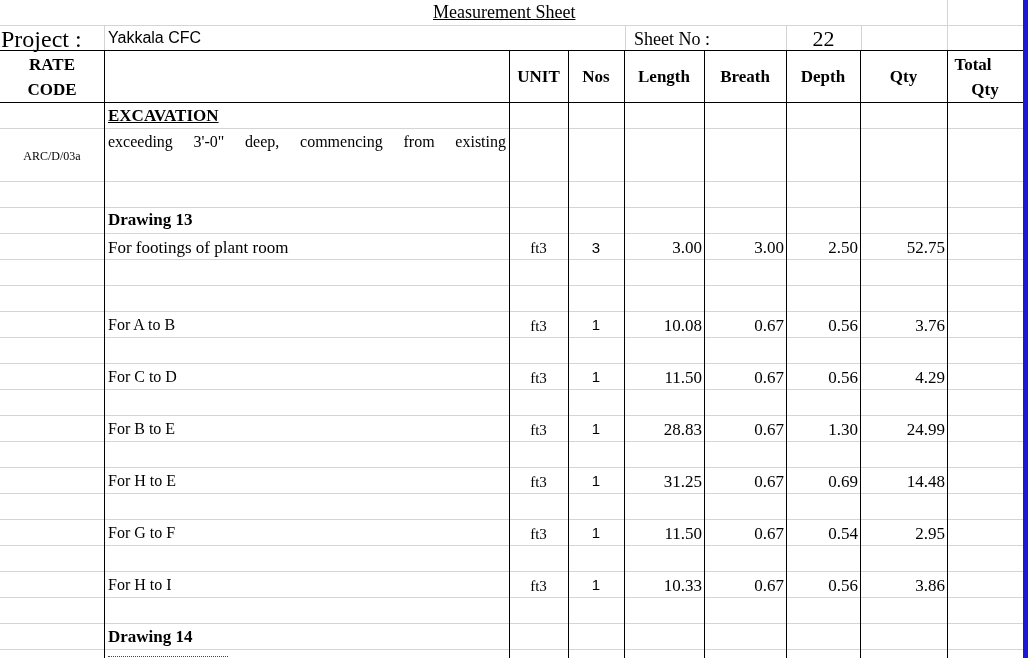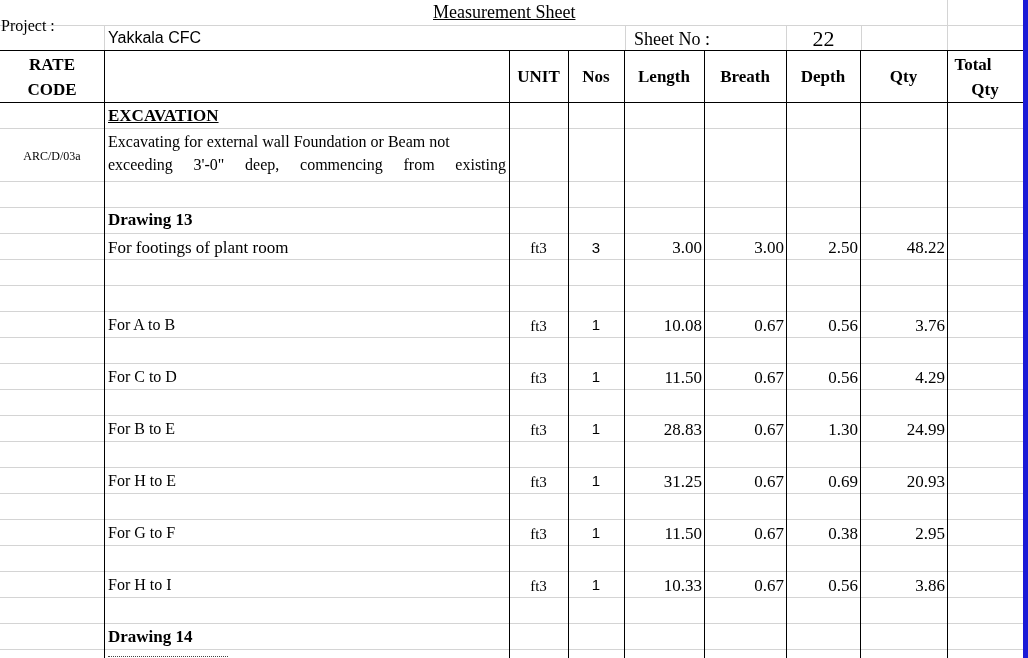--- a/index.html
+++ b/index.html
@@ -63,53 +63,52 @@
 
   <div class="vline" style="left:104px;top:50px;height:608px"></div>
   <div class="vline" style="left:509px;top:50px;height:608px"></div>
   <div class="vline" style="left:568px;top:50px;height:608px"></div>
   <div class="vline" style="left:624px;top:50px;height:608px"></div>
   <div class="vline" style="left:704px;top:50px;height:608px"></div>
   <div class="vline" style="left:786px;top:50px;height:608px"></div>
   <div class="vline" style="left:860px;top:50px;height:608px"></div>
   <div class="vline" style="left:947px;top:50px;height:608px"></div>
 
-  <div class="cell" style="left:1px;top:16px;font-size:16px">Project :</div>
+  <div class="cell" style="left:1px;top:29px;font-size:24px">Project :</div>
   <div class="cell sans" style="left:108px;top:28px">Yakkala CFC</div>
   <div class="cell" style="left:634px;top:29px;font-size:18px">Sheet No :</div>
   <div class="cell ctr" style="left:786px;width:75px;top:29px;font-size:22px">22</div>
 
   <div class="cell hdr" style="left:0;width:104px;top:55px">RATE</div>
   <div class="cell hdr" style="left:0;width:104px;top:80px">CODE</div>
   <div class="cell hdr" style="left:509px;width:59px;top:67px">UNIT</div>
   <div class="cell hdr" style="left:568px;width:56px;top:67px">Nos</div>
   <div class="cell hdr" style="left:624px;width:80px;top:67px">Length</div>
   <div class="cell hdr" style="left:704px;width:82px;top:67px">Breath</div>
   <div class="cell hdr" style="left:786px;width:74px;top:67px">Depth</div>
   <div class="cell hdr" style="left:860px;width:87px;top:67px">Qty</div>
   <div class="cell hdr" style="left:947px;width:52px;top:55px">Total</div>
   <div class="cell hdr" style="left:947px;width:76px;top:80px">Qty</div>
 
   <div class="cell b u" style="left:108px;top:106px">EXCAVATION</div>
   <div class="cell" style="left:0;width:104px;top:146px;text-align:center;font-size:12px">ARC/D/03a</div>
   <div style="position:absolute;left:108px;top:130px;width:398px;height:50px;overflow:hidden">
-    <div class="justify" style="white-space:nowrap;text-align-last:auto;word-spacing:0">Excavating for external  wall Foundation or Beam   not</div>
     <div class="justify" style="white-space:nowrap;word-spacing:6px">exceeding  3'-0"  deep,  commencing  from  existing</div>
   </div>
 
   <div class="cell b" style="left:108px;top:210px">Drawing 13</div>
 
   <div>
     <div class="cell" style="left:108px;top:238px">For footings of plant room</div>
     <div class="cell ctr unit-cell" style="left:509px;width:59px;top:238px">ft3</div>
     <div class="cell ctr nos-cell" style="left:568px;width:56px;top:238px">3</div>
     <div class="cell num" style="left:624px;width:78px;top:238px">3.00</div>
     <div class="cell num" style="left:704px;width:80px;top:238px">3.00</div>
     <div class="cell num" style="left:786px;width:72px;top:238px">2.50</div>
-    <div class="cell num" style="left:860px;width:85px;top:238px">48.22</div>
+    <div class="cell num" style="left:860px;width:85px;top:238px">52.75</div>
   </div>
 
 
   <div>
     <div class="cell" style="left:108px;top:315px;font-size:16px">For A to B</div>
     <div class="cell ctr unit-cell" style="left:509px;width:59px;top:316px">ft3</div>
     <div class="cell ctr nos-cell" style="left:568px;width:56px;top:315px">1</div>
     <div class="cell num" style="left:624px;width:78px;top:316px">10.08</div>
     <div class="cell num" style="left:704px;width:80px;top:316px">0.67</div>
     <div class="cell num" style="left:786px;width:72px;top:316px">0.56</div>
@@ -136,30 +135,30 @@
     <div class="cell num" style="left:860px;width:85px;top:420px">24.99</div>
   </div>
 
   <div>
     <div class="cell" style="left:108px;top:471px;font-size:16px">For H to E</div>
     <div class="cell ctr unit-cell" style="left:509px;width:59px;top:472px">ft3</div>
     <div class="cell ctr nos-cell" style="left:568px;width:56px;top:471px">1</div>
     <div class="cell num" style="left:624px;width:78px;top:472px">31.25</div>
     <div class="cell num" style="left:704px;width:80px;top:472px">0.67</div>
     <div class="cell num" style="left:786px;width:72px;top:472px">0.69</div>
-    <div class="cell num" style="left:860px;width:85px;top:472px">20.93</div>
+    <div class="cell num" style="left:860px;width:85px;top:472px">14.48</div>
   </div>
 
   <div>
     <div class="cell" style="left:108px;top:523px;font-size:16px">For G to F</div>
     <div class="cell ctr unit-cell" style="left:509px;width:59px;top:524px">ft3</div>
     <div class="cell ctr nos-cell" style="left:568px;width:56px;top:523px">1</div>
     <div class="cell num" style="left:624px;width:78px;top:524px">11.50</div>
     <div class="cell num" style="left:704px;width:80px;top:524px">0.67</div>
-    <div class="cell num" style="left:786px;width:72px;top:524px">0.38</div>
+    <div class="cell num" style="left:786px;width:72px;top:524px">0.54</div>
     <div class="cell num" style="left:860px;width:85px;top:524px">2.95</div>
   </div>
 
   <div>
     <div class="cell" style="left:108px;top:575px;font-size:16px">For H to I</div>
     <div class="cell ctr unit-cell" style="left:509px;width:59px;top:576px">ft3</div>
     <div class="cell ctr nos-cell" style="left:568px;width:56px;top:575px">1</div>
     <div class="cell num" style="left:624px;width:78px;top:576px">10.33</div>
     <div class="cell num" style="left:704px;width:80px;top:576px">0.67</div>
     <div class="cell num" style="left:786px;width:72px;top:576px">0.56</div>

